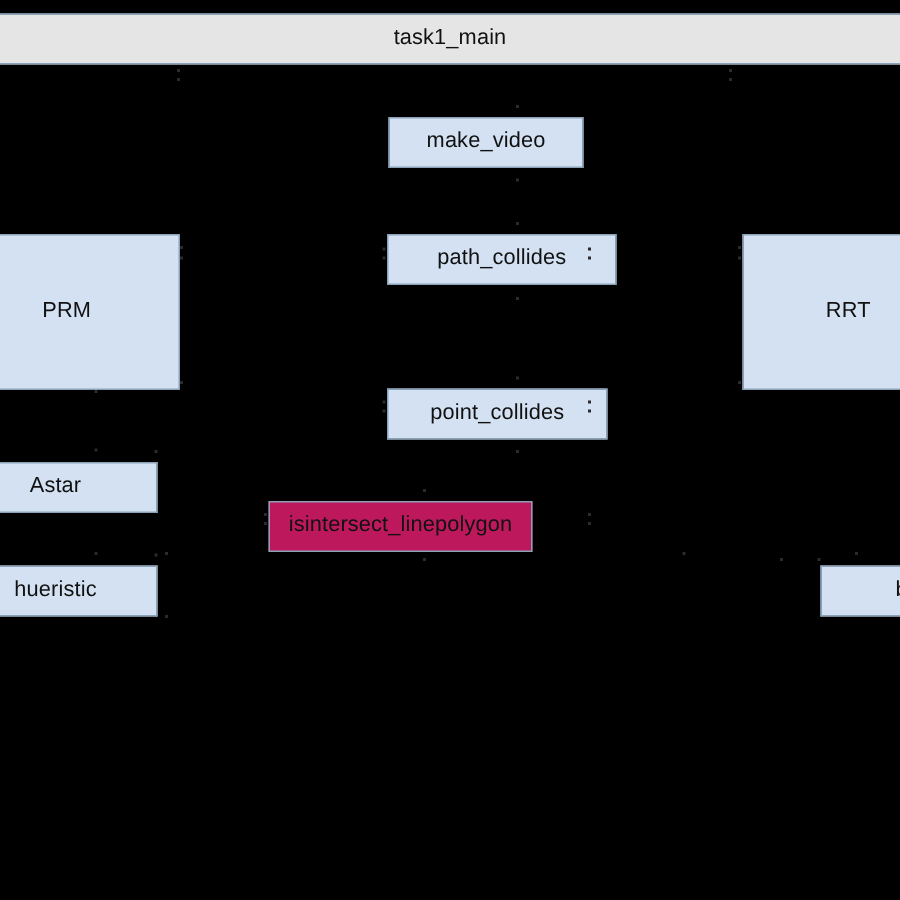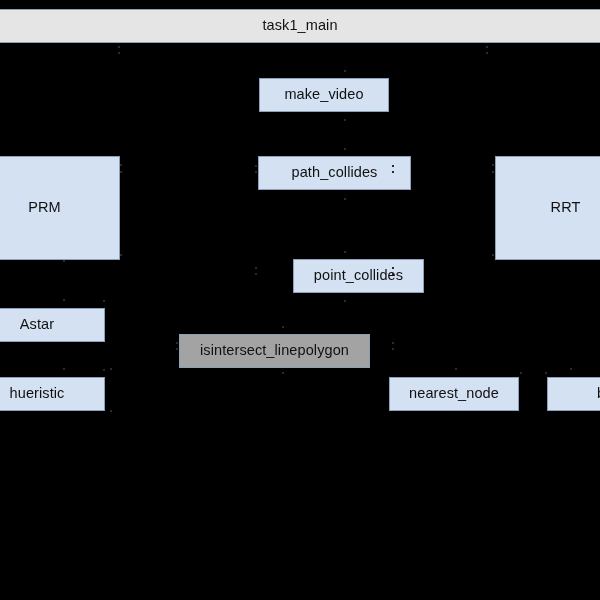--- a/index.html
+++ b/index.html
@@ -60,34 +60,31 @@
     </div>
     <div class="node clip-left" style="left: -30px; top: 156px; width: 150px; height: 104px; background: rgb(211, 225, 242); border-color: rgb(138, 162, 184); color: rgb(17, 17, 17);">
       <span class="node-label">PRM</span>
     </div>
     <div class="node" style="left: 258px; top: 156px; width: 153px; height: 34px; background: rgb(211, 225, 242); border-color: rgb(138, 162, 184); color: rgb(17, 17, 17);">
       <span class="node-label">path_collides</span>
     </div>
     <div class="node clip-right" style="left: 495px; top: 156px; width: 140px; height: 104px; background: rgb(211, 225, 242); border-color: rgb(138, 162, 184); color: rgb(17, 17, 17);">
       <span class="node-label">RRT</span>
     </div>
-    <div class="node" style="left: 258px; top: 259px; width: 131px; height: 34px; background: rgb(211, 225, 242); border-color: rgb(138, 162, 184); color: rgb(17, 17, 17); margin-left: 35px;">
+    <div class="node" style="left: 258px; top: 259px; width: 147px; height: 34px; background: rgb(211, 225, 242); border-color: rgb(138, 162, 184); color: rgb(17, 17, 17);">
       <span class="node-label">point_collides</span>
     </div>
     <div class="node clip-left" style="left: -30px; top: 308px; width: 135px; height: 34px; background: rgb(211, 225, 242); border-color: rgb(138, 162, 184); color: rgb(17, 17, 17);">
       <span class="node-label">Astar</span>
     </div>
-    <div class="node" style="left: 179px; top: 334px; width: 191px; height: 34px; background: #a3a3a3; border-color: rgb(138, 162, 184); color: rgb(17, 17, 17);">
+    <div class="node" style="left: 179px; top: 334px; width: 176px; height: 34px; background: #be185d; border-color: rgb(138, 162, 184); color: rgb(17, 17, 17);">
       <span class="node-label">isintersect_linepolygon</span>
     </div>
     <div class="node clip-left" style="left: -30px; top: 377px; width: 135px; height: 34px; background: rgb(211, 225, 242); border-color: rgb(138, 162, 184); color: rgb(17, 17, 17);">
       <span class="node-label">hueristic</span>
-    </div>
-    <div class="node" style="left: 389px; top: 377px; width: 130px; height: 34px; background: rgb(211, 225, 242); border-color: rgb(138, 162, 184); color: rgb(17, 17, 17);">
-      <span class="node-label">nearest_node</span>
     </div>
     <div class="node clip-right" style="left: 547px; top: 377px; width: 130px; height: 34px; background: rgb(211, 225, 242); border-color: rgb(138, 162, 184); color: rgb(17, 17, 17);">
       <span class="node-label">build</span>
     </div>
     <div class="edge-tick" style="left: 120px; top: 164px;"></div>
     <div class="edge-tick" style="left: 120px; top: 171px;"></div>
     <div class="edge-tick" style="left: 120px; top: 254px;"></div>
     <div class="edge-tick" style="left: 492px; top: 164px;"></div>
     <div class="edge-tick" style="left: 492px; top: 171px;"></div>
     <div class="edge-tick" style="left: 492px; top: 254px;"></div>

